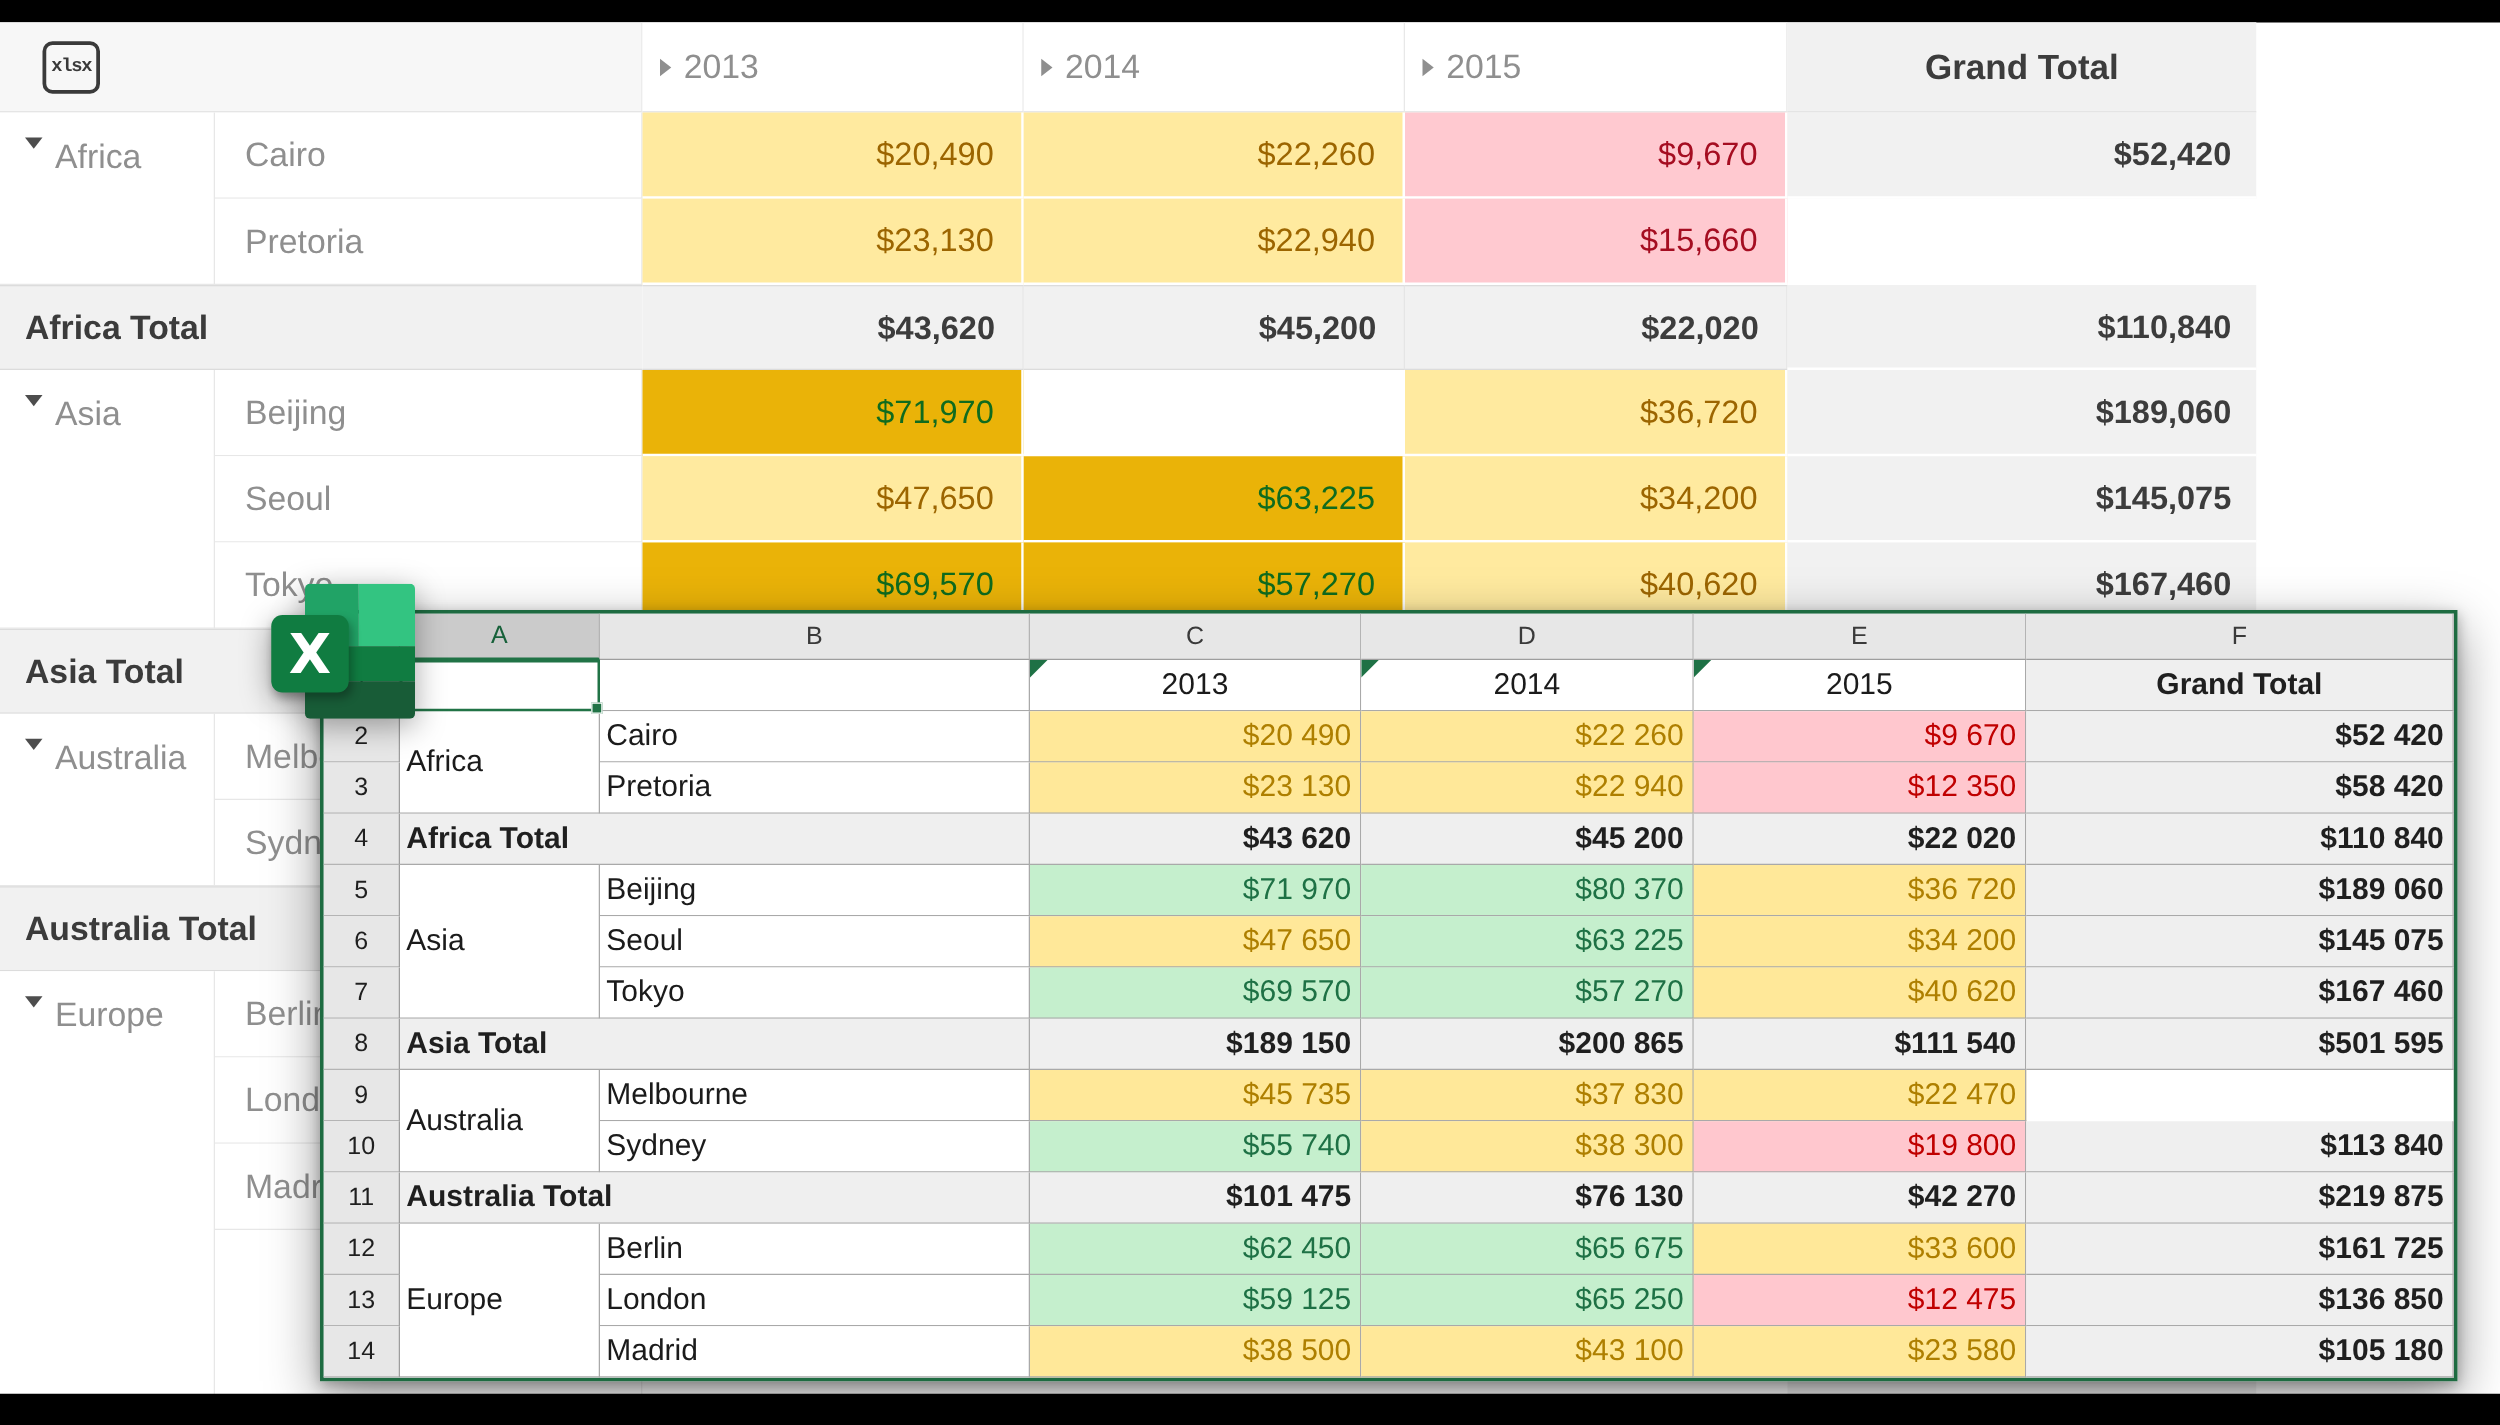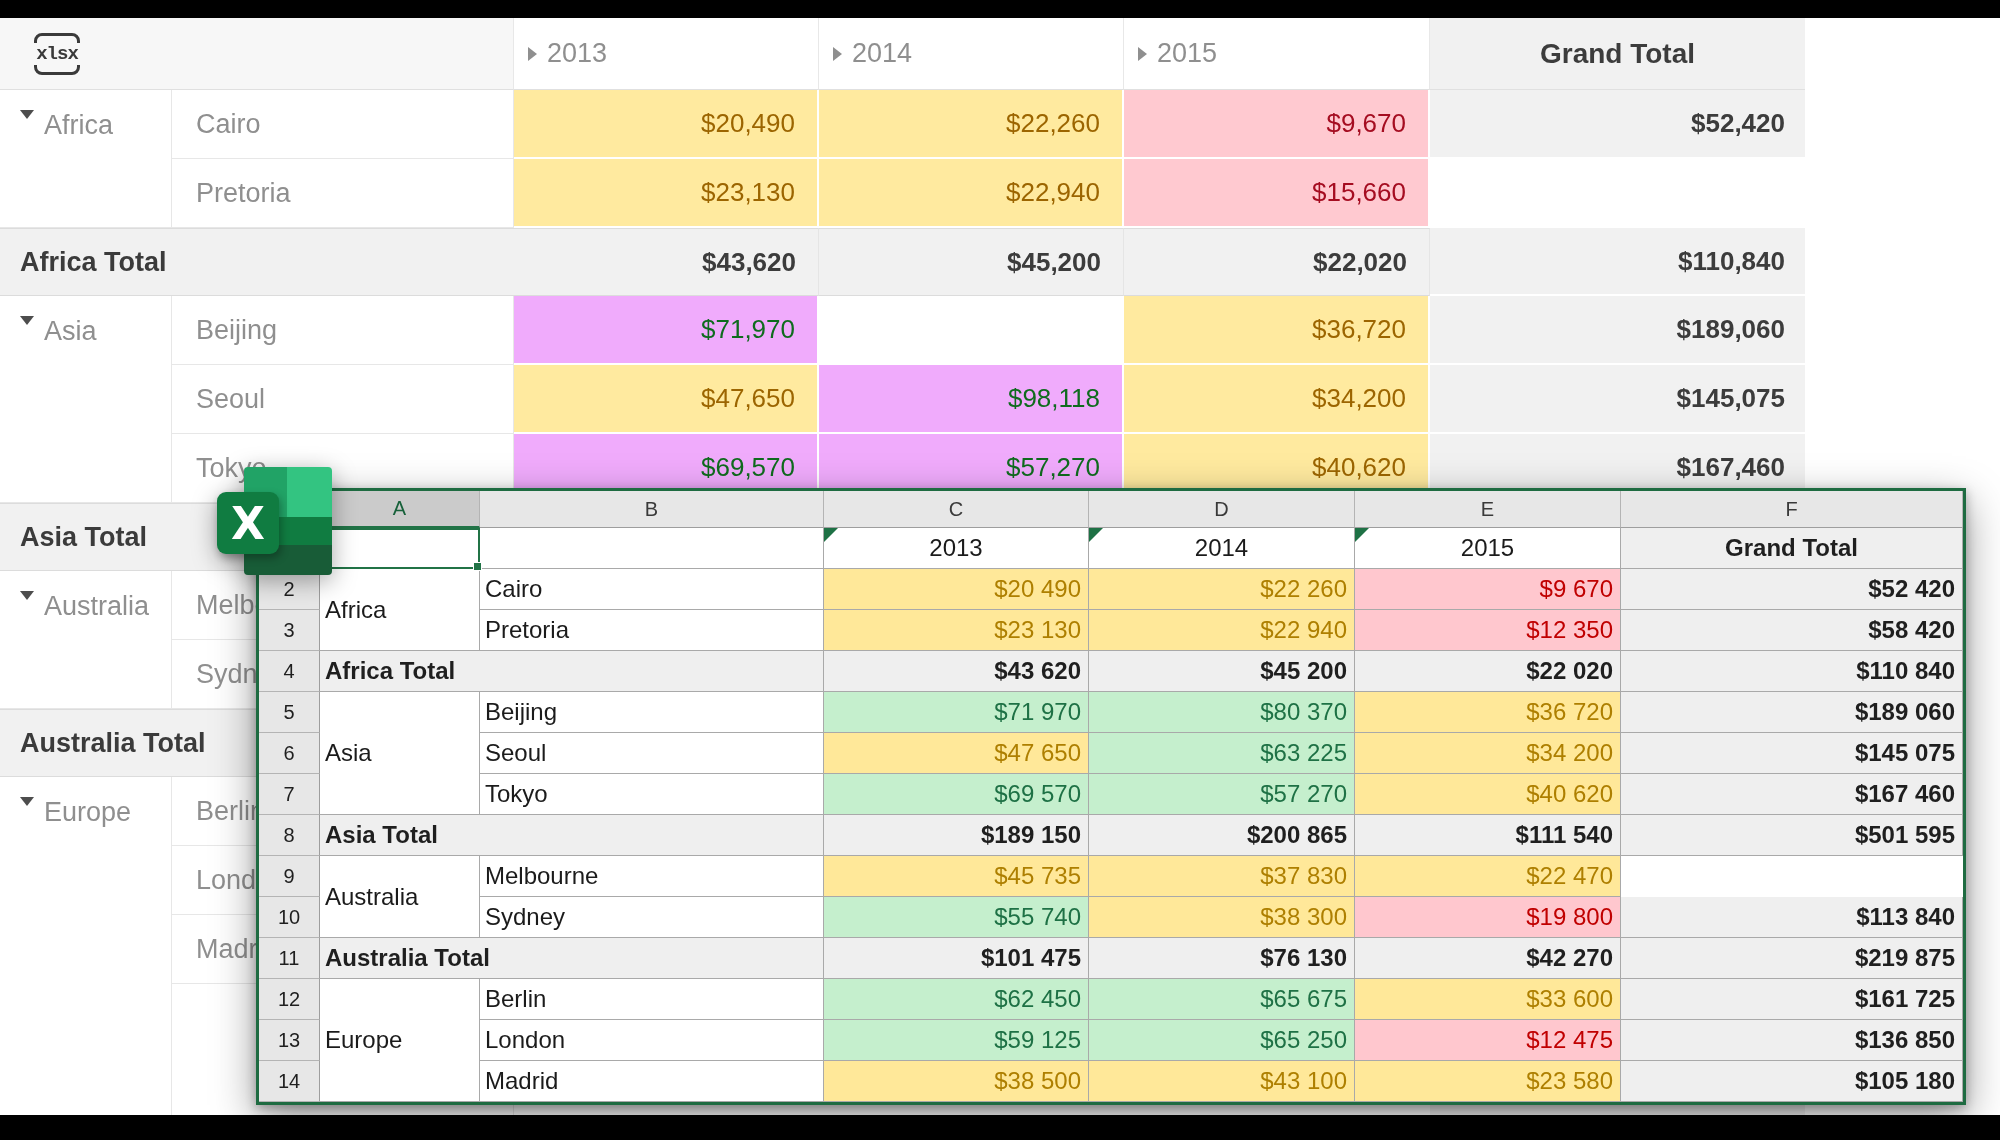--- a/index.html
+++ b/index.html
@@ -21,33 +21,33 @@
     background:#ffffff;
   }
   .pc{box-sizing:border-box;display:flex;align-items:center;font-size:27px;color:#8f8f8f;background:#fff;}
   .pc.hdr-corner{background:#f7f7f7;border-bottom:1px solid #e0e0e0;border-right:1px solid #e8e8e8;padding-left:34px;}
   .pc.hdr-year{background:#fff;border-bottom:1px solid #e0e0e0;border-right:1px solid #e8e8e8;padding-left:14px;color:#8f8f8f;}
   .pc.hdr-gt{background:#f1f1f1;border-bottom:1px solid #e0e0e0;justify-content:center;font-weight:bold;color:#3c3c3c;font-size:28px;}
   .pc.group{padding-left:20px;border-right:1px solid #e7e7e7;border-bottom:1px solid #e7e7e7;}
   .pc.city{padding-left:24px;border-right:1px solid #e7e7e7;border-bottom:1px solid #e7e7e7;}
   .pc.val{justify-content:flex-end;padding-right:22px;font-size:26px;border-right:2px solid #fff;border-bottom:2px solid #fff;}
   .pc.val.yellow{background:#ffea9f;color:#9c6500;}
-  .pc.val.green{background:#f0abfc;color:#0f6b1e;}
+  .pc.val.green{background:#eab308;color:#0f6b1e;}
   .pc.val.pink{background:#ffc9d0;color:#a50d21;}
   .pc.gtcol{background:#f1f1f1;justify-content:flex-end;padding-right:20px;font-weight:bold;color:#3c3c3c;font-size:26px;border-bottom:2px solid #fff;}
   .pc.total-label{background:#f1f1f1;font-weight:bold;color:#3b3b3b;padding-left:20px;border-top:1px solid #dcdcdc;border-bottom:1px solid #dcdcdc;}
   .pc.total-val{background:#f1f1f1;justify-content:flex-end;padding-right:22px;font-weight:bold;color:#3c3c3c;font-size:26px;border-top:1px solid #dcdcdc;border-bottom:1px solid #dcdcdc;border-right:1px solid #e5e5e5;}
   .tri-down{width:0;height:0;border-left:7px solid transparent;border-right:7px solid transparent;border-top:9px solid #4d4d4d;margin-right:10px;flex:0 0 auto;}
   .tri-right{width:0;height:0;border-top:7px solid transparent;border-bottom:7px solid transparent;border-left:9px solid #8f8f8f;margin-right:10px;flex:0 0 auto;}
   #xlsx-icon{
     box-sizing:border-box;width:46px;height:42px;border:3px solid #3a3a3a;border-radius:8px;
     position:relative;display:flex;align-items:center;justify-content:center;
   }
   #xlsx-icon span{
-    position:absolute;font-family:"Liberation Mono", monospace;font-weight:bold;font-size:19px;color:#3a3a3a;
+    position:absolute;font-family:"Liberation Mono", monospace;font-weight:bold;font-size:15px;color:#3a3a3a;
     background:#f7f7f7;padding:0 2px;letter-spacing:-1px;
   }
 
   
   #sheet{
     position:absolute;left:256px;top:488px;width:1710px;height:617px;box-sizing:border-box;
     border:3px solid #1e6b41;background:#fff;
     box-shadow:0 14px 40px rgba(0,0,0,0.40),0 3px 10px rgba(0,0,0,0.28);
   }
   #sheet-grid{
@@ -135,21 +135,21 @@
     <div class="pc group" style="grid-area: 5 / 1 / span 3; align-items: flex-start; padding-top: 20px;">
       <div class="tri-down"></div>
       <span>Asia</span>
     </div>
     <div class="pc city" style="grid-area: 5 / 2;">Beijing</div>
     <div class="pc val green" style="grid-area: 5 / 3;">$71,970</div>
     <div class="pc val yellow" style="grid-area: 5 / 5;">$36,720</div>
     <div class="pc gtcol" style="grid-area: 5 / 6;">$189,060</div>
     <div class="pc city" style="grid-area: 6 / 2;">Seoul</div>
     <div class="pc val yellow" style="grid-area: 6 / 3;">$47,650</div>
-    <div class="pc val green" style="grid-area: 6 / 4;">$98,118</div>
+    <div class="pc val green" style="grid-area: 6 / 4;">$63,225</div>
     <div class="pc val yellow" style="grid-area: 6 / 5;">$34,200</div>
     <div class="pc gtcol" style="grid-area: 6 / 6;">$145,075</div>
     <div class="pc city" style="grid-area: 7 / 2;">Tokyo</div>
     <div class="pc val green" style="grid-area: 7 / 3;">$69,570</div>
     <div class="pc val green" style="grid-area: 7 / 4;">$57,270</div>
     <div class="pc val yellow" style="grid-area: 7 / 5;">$40,620</div>
     <div class="pc gtcol" style="grid-area: 7 / 6;">$167,460</div>
     <div class="pc total-label" style="grid-area: 8 / 1 / auto / span 2;">Asia Total</div>
     <div class="pc total-val" style="grid-area: 8 / 3;">$189,190</div>
     <div class="pc total-val" style="grid-area: 8 / 4;">$200,865</div>

